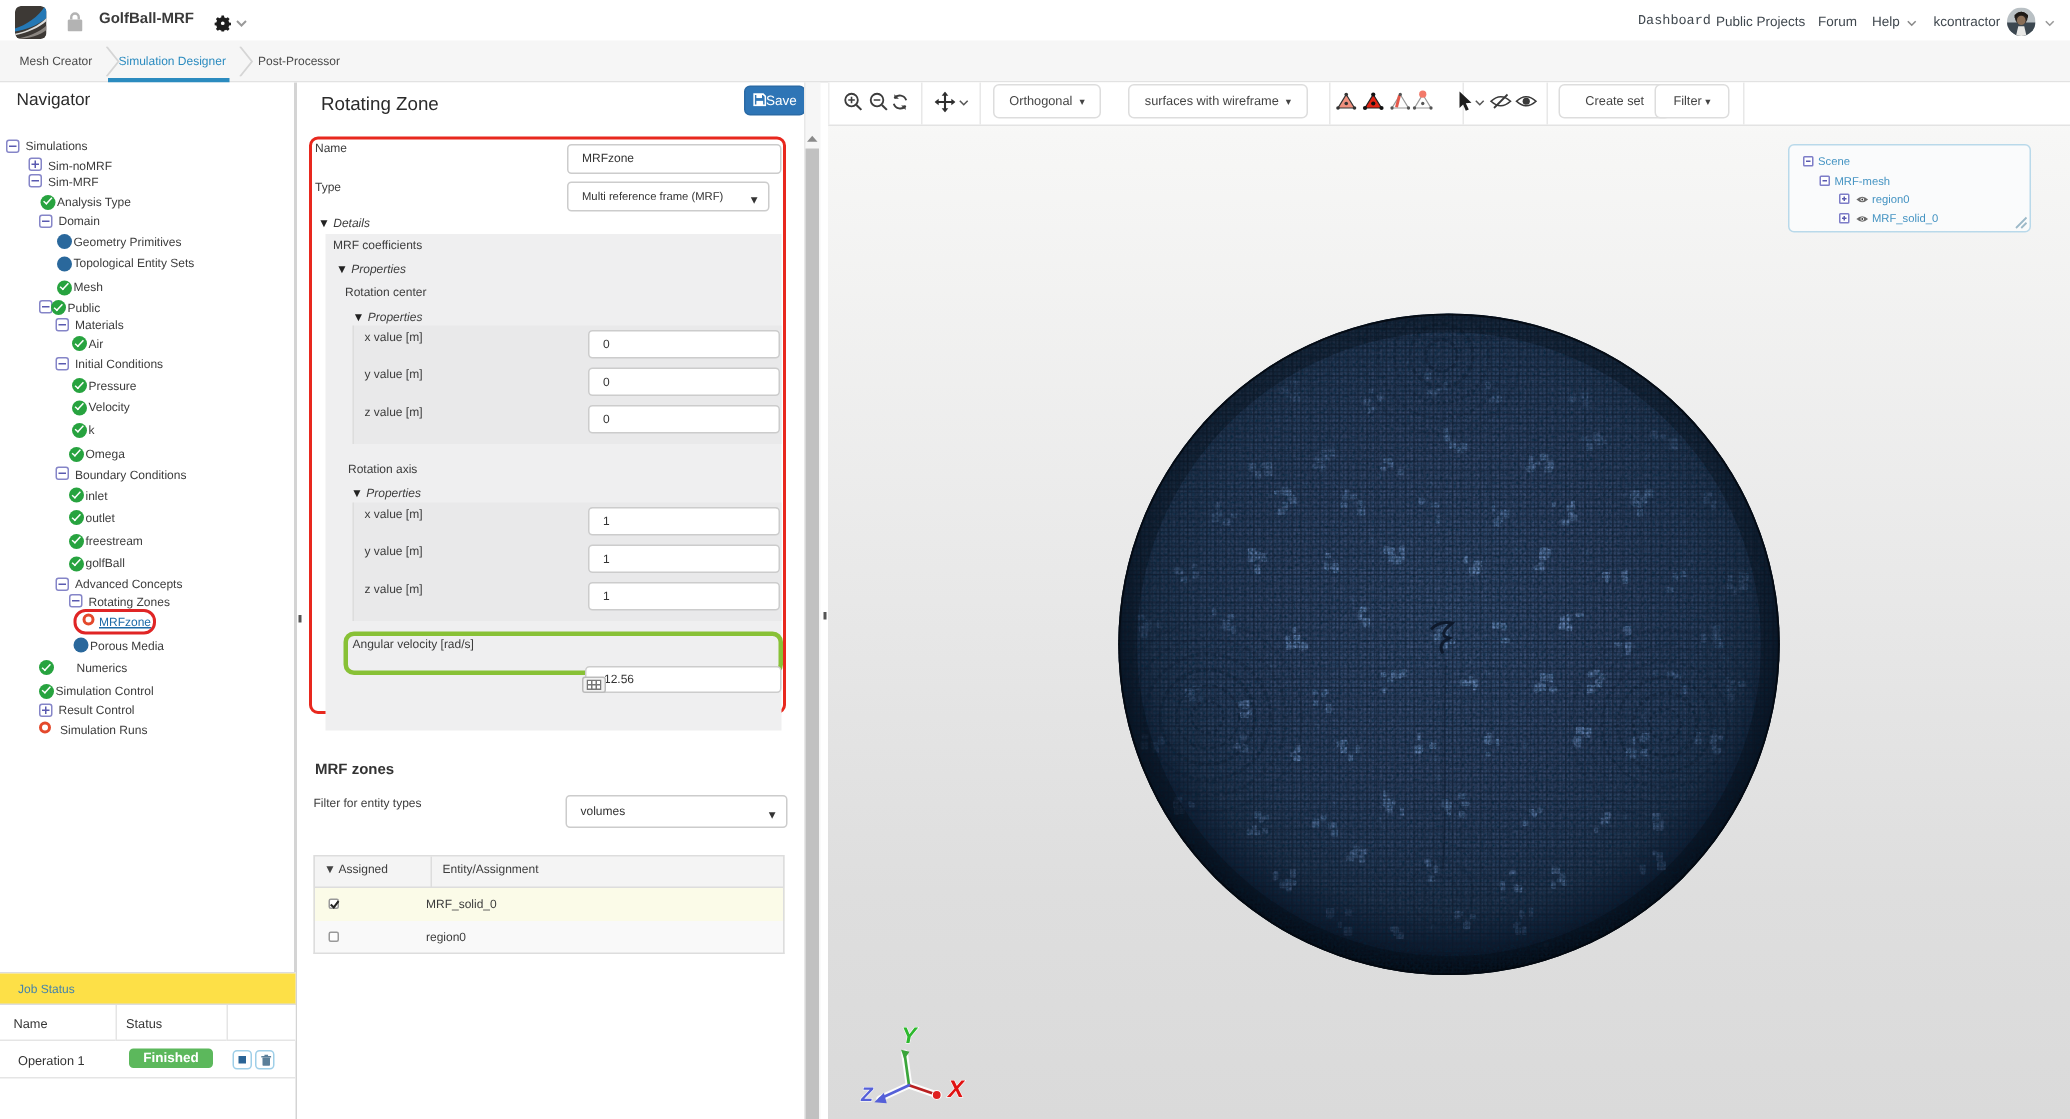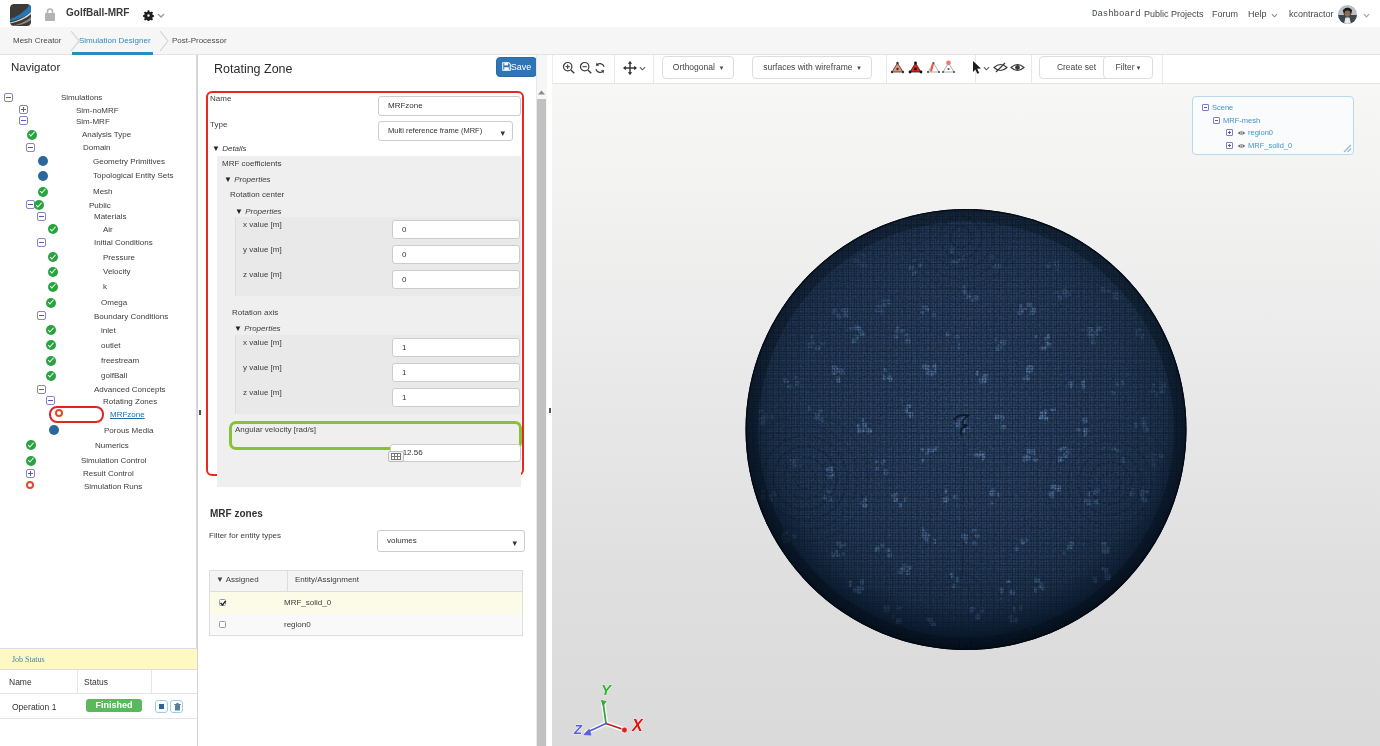--- a/index.html
+++ b/index.html
@@ -15,33 +15,33 @@
 
 
 #tabbar { position:absolute; left:0; top:27px; width:1380px; height:28px; background:#f6f6f6; border-bottom:1px solid #e2e2e2; }
 .tab { position:absolute; top:0; height:28px; line-height:28px; font-size:8px; color:#4a4a4a; }
 .tabsep { position:absolute; top:4px; width:14px; height:20px; }
 
 
 #leftpanel { position:absolute; left:0; top:55px; width:197px; height:691px; background:#fff; }
 #lpsplit { position:absolute; left:196px; top:55px; width:6px; height:691px; background:#fff; border-left:2px solid #d4d4d4; }
 #navtitle { position:absolute; left:11px; top:61px; font-size:11.5px; color:#2b2b2b; }
-.trow { position:absolute; font-size:8px; color:#3c3c3c; white-space:nowrap;margin-left:44px; }
+.trow { position:absolute; font-size:8px; color:#3c3c3c; white-space:nowrap; }
 .ticon { position:absolute; }
 .pm { width:9px; height:9px; border:1px solid #8585c8; border-radius:2px; background:#fff; }
 .pm:before { content:""; position:absolute; left:1px; right:1px; top:3px; height:1px; background:#5a5ab0; }
 .pm.plus:after { content:""; position:absolute; left:3px; top:1px; bottom:1px; width:1px; background:#5a5ab0; }
 .chk { width:10px; height:10px; border-radius:50%; background:#27a33f; }
 .chk:before { content:""; position:absolute; left:2.2px; top:2.6px; width:4.5px; height:2.2px; border-left:1.6px solid #fff; border-bottom:1.6px solid #fff; transform:rotate(-48deg); }
 .bdot { width:10px; height:10px; border-radius:50%; background:#2a689c; }
 .rcirc { width:8px; height:8px; border-radius:50%; border:2px solid #e4492c; background:#fff; }
 
 
 #jobstatus { position:absolute; left:0; top:648px; width:197px; height:98px; background:#fff; border-top:1px solid #ddd; }
-#jshead { position:absolute; left:0; top:0; width:197px; height:21px; background:#fef9c3; border-bottom:1px solid #ddd;font-family:Liberation Serif, serif; }
+#jshead { position:absolute; left:0; top:0; width:197px; height:21px; background:#fde047; border-bottom:1px solid #ddd; }
 #jshead span { position:absolute; left:12px; top:6px; font-size:8px; color:#4583ab; }
 .jscol { position:absolute; top:21px; height:24px; border-bottom:1px solid #e5e5e5; }
 #finbadge { position:absolute; left:86px; top:699px; width:56px; height:13px; background:#5cb85c; border-radius:3px; color:#fff; font-size:9px; font-weight:bold; text-align:center; line-height:13px; }
 .jsbtn { position:absolute; top:700px; width:13px; height:13px; background:#fff; border:1px solid #9fcfe8; border-radius:3px; }
 
 
 #midpanel { position:absolute; left:202px; top:55px; width:334px; height:691px; background:#fff; }
 #rzheader { position:absolute; left:214px; top:62px; font-size:12.5px; color:#2b2b2b; }
 #savebtn { position:absolute; left:496px; top:57px; width:41px; height:20px; background:#2e75b6; border:1px solid #2a6aa5; border-radius:4px; color:#fff; font-size:9px; text-align:center; line-height:18px; }
 #formbox { position:absolute; left:206px; top:91px; width:318px; height:385px; border:2px solid #e8281e; border-radius:6px; background:#fff; }

